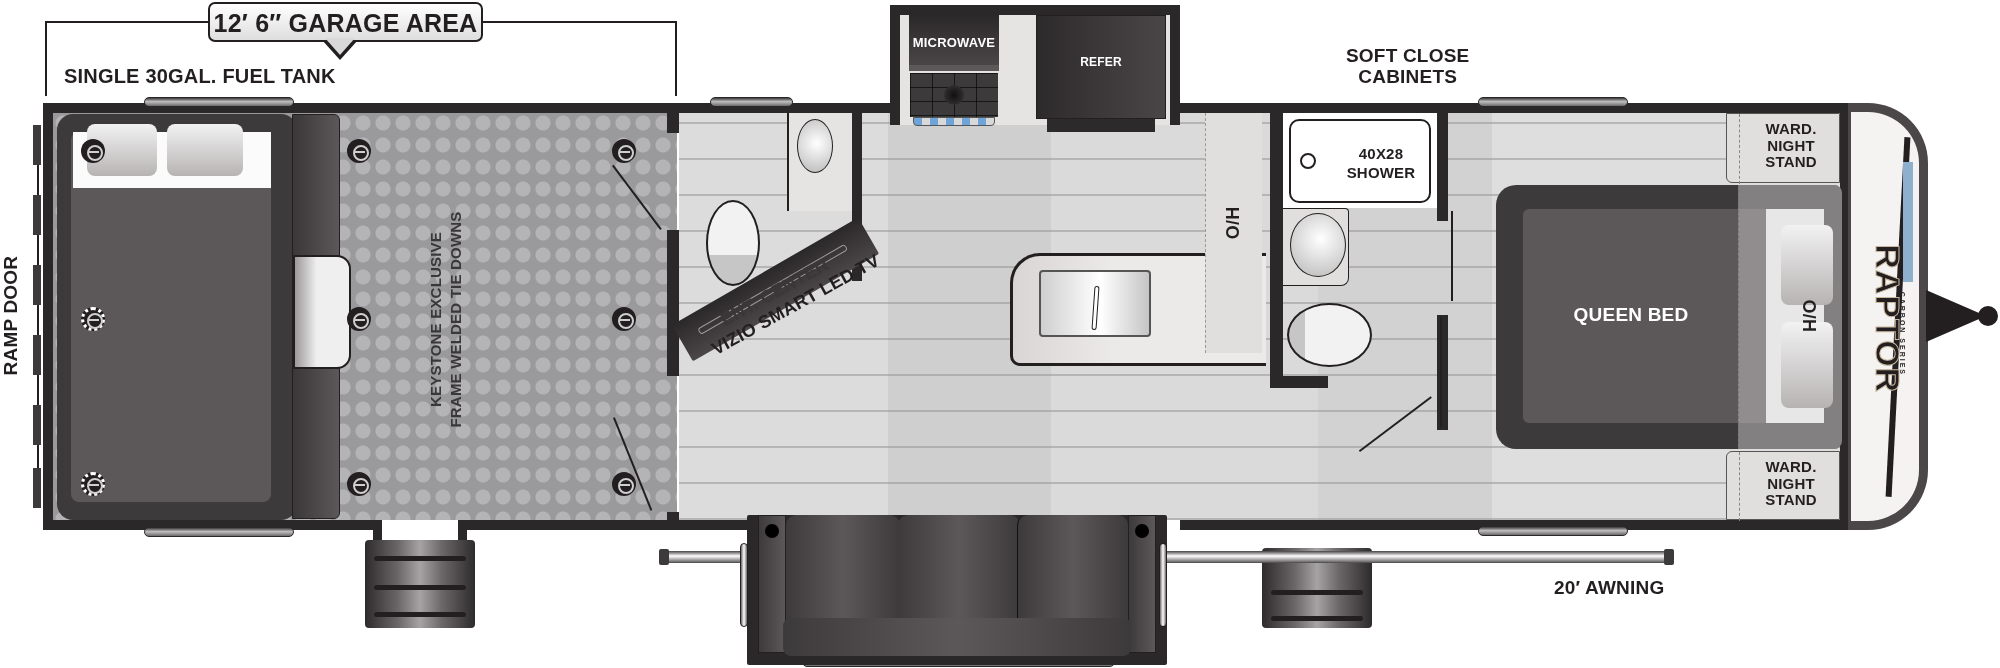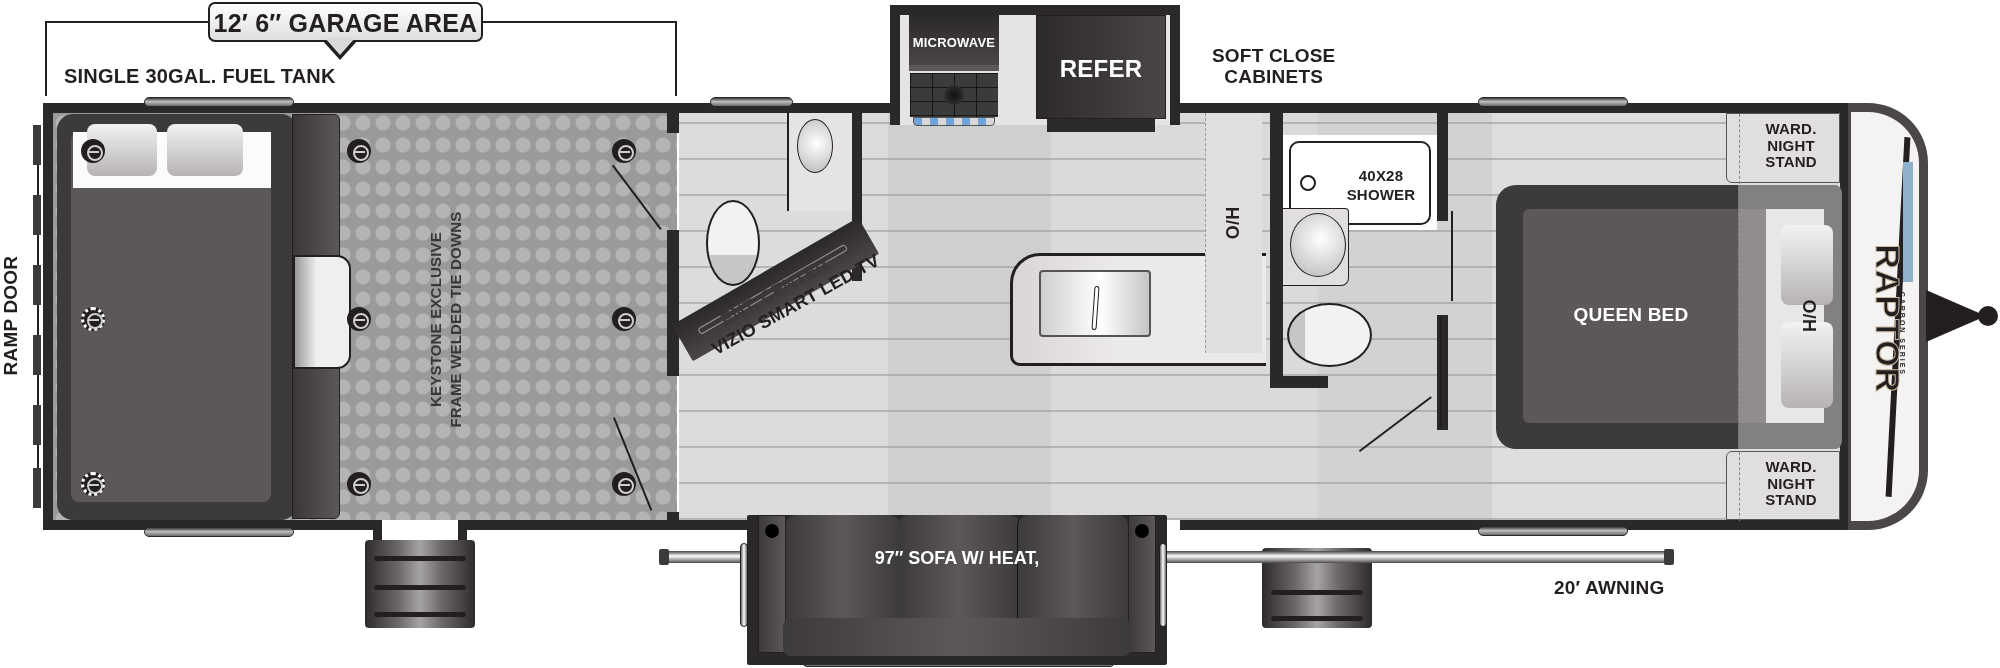--- a/index.html
+++ b/index.html
@@ -34,21 +34,21 @@
 
 <div class="abs" style="left:45px; top:21px; width:632px; height:75px; border-top:2px solid #231f20; border-left:2px solid #231f20; border-right:2px solid #231f20;"></div>
 <div class="abs" style="left:208px; top:2px; width:275px; height:40px; background:linear-gradient(#ffffff,#dedede); border:2px solid #231f20; border-radius:7px;">
   <div class="lbl lbl-dark" style="left:0; right:0; top:6px; font-size:25px;">12′ 6″ GARAGE AREA</div>
 </div>
 <div class="abs" style="left:322px; top:40px; width:0; height:0; border-left:18px solid transparent; border-right:18px solid transparent; border-top:20px solid #231f20;"></div>
 <div class="abs" style="left:325px; top:38px; width:0; height:0; border-left:15px solid transparent; border-right:15px solid transparent; border-top:17px solid #d9d9d9;"></div>
 
 <div class="lbl lbl-dark" style="left:64px; top:65px; font-size:20px;">SINGLE 30GAL. FUEL TANK</div>
 
-<div class="lbl lbl-dark" style="left:1212px; top:46px; font-size:19px;">
+<div class="lbl lbl-dark" style="left:1346px; top:46px; font-size:19px;">
   <div>SOFT CLOSE</div>
   <div>CABINETS</div>
 </div>
 
 <div class="lbl lbl-dark rot" style="left:-48px; top:306px; width:118px; font-size:19px;">RAMP DOOR</div>
 
 <div class="abs" style="left:37px; top:125px; width:8px; height:383px; border-left:2px solid #231f20; border-right:2px solid #231f20; background:#fff;">
   <div class="abs" style="left:-6px; top:0; width:8px; height:40px; background:#3d3a3c;"></div>
   <div class="abs" style="left:-6px; top:70px; width:8px; height:40px; background:#3d3a3c;"></div>
   <div class="abs" style="left:-6px; top:140px; width:8px; height:40px; background:#3d3a3c;"></div>
@@ -116,37 +116,37 @@
 <div class="wall" style="left:1170px; top:5px; width:10px; height:120px;"></div>
 <div class="abs" style="left:900px; top:15px; width:270px; height:110px; background:#e6e4e3;"></div>
 <div class="abs" style="left:909px; top:15px; width:90px; height:56px; background:linear-gradient(#2b282a,#4a4648); border-bottom:6px solid #5c5859;">
   <div class="lbl lbl-light" style="left:0; right:0; top:21px; font-size:13px;">MICROWAVE</div>
 </div>
 <div class="abs" style="left:910px; top:73px; width:88px; height:44px; background:#3d3a3c; background-image:linear-gradient(rgba(0,0,0,.6) 1px, transparent 1px), linear-gradient(90deg, rgba(0,0,0,.6) 1px, transparent 1px); background-size:22px 14px;">
   <div class="abs" style="left:34px; top:12px; width:20px; height:20px; border-radius:50%; background:radial-gradient(#111,#3d3a3c);"></div>
 </div>
 <div class="abs" style="left:913px; top:117px; width:82px; height:9px; background:#d9d9d9; border:1px solid #555; border-radius:0 0 4px 4px; background-image:repeating-linear-gradient(90deg, #6fa4d8 0 8px, transparent 8px 16px);"></div>
 <div class="abs" style="left:1036px; top:15px; width:130px; height:104px; background:linear-gradient(90deg,#2d2a2c,#4a4648); border:1px solid #231f20;">
-  <div class="lbl lbl-light" style="left:0; right:0; top:40px; font-size:24px;">REFER</div>
+  <div class="lbl lbl-light" style="left:0; right:0; top:40px; font-size:12px;">REFER</div>
 </div>
 <div class="abs" style="left:1047px; top:119px; width:108px; height:13px; background:#2d2a2c;"></div>
 
 <div class="abs" style="left:1010px; top:253px; width:256px; height:113px; background:linear-gradient(90deg,#d8d5d4,#eceae9 40%); border:3px solid #231f20; border-radius:30px 0 0 10px; border-right:none;"></div>
 <div class="abs" style="left:1039px; top:270px; width:112px; height:67px; background:linear-gradient(90deg,#d0cfcf,#ffffff 55%,#c6c5c5); border:2px solid #555; border-radius:4px;">
   <div class="abs" style="left:52px; top:14px; width:5px; height:44px; background:#fff; border:1px solid #231f20; border-radius:3px; transform:rotate(4deg);"></div>
 </div>
 <div class="abs" style="left:1205px; top:113px; width:57px; height:240px; background:#e1dfde; border-left:1px dashed #9a9899;">
   <div class="lbl lbl-dark rot" style="left:8px; top:100px; width:40px; font-size:18px;">O/H</div>
 </div>
 
 <div class="wall" style="left:1270px; top:113px; width:13px; height:275px; border-radius:0 0 0 12px;"></div>
 <div class="wall" style="left:1270px; top:376px; width:58px; height:12px;"></div>
 <div class="wall" style="left:1437px; top:113px; width:11px; height:108px;"></div>
 <div class="wall" style="left:1437px; top:315px; width:11px; height:115px;"></div>
-<div class="abs" style="left:1283px; top:113px; width:154px; height:95px; background:#fff;margin-top:22px;">
+<div class="abs" style="left:1283px; top:113px; width:154px; height:95px; background:#fff;">
   <div class="abs" style="left:6px; top:6px; width:142px; height:84px; border:2px solid #231f20; border-radius:10px;"></div>
   <div class="abs" style="left:17px; top:40px; width:16px; height:16px; border:2px solid #231f20; border-radius:50%;"></div>
   <div class="lbl lbl-dark" style="left:58px; top:32px; width:80px; font-size:15px; line-height:1.25;">
     <div>40X28</div>
     <div>SHOWER</div>
   </div>
 </div>
 <div class="abs" style="left:1283px; top:208px; width:66px; height:78px; background:#e1dfde; border:1px solid #231f20; border-left:none; border-radius:0 4px 8px 0;"></div>
 <div class="abs" style="left:1290px; top:213px; width:56px; height:64px; border-radius:50%; background:radial-gradient(circle at 55% 40%, #fff, #b5b5b5); border:1px solid #231f20;"></div>
 <div class="abs" style="left:1287px; top:303px; width:85px; height:64px; border-radius:50%; background:linear-gradient(90deg,#c6c6c6 20%, #f3f2f2 20%); border:2px solid #231f20;"></div>
@@ -220,16 +220,15 @@
   <div class="abs" style="left:6px; top:8px; width:14px; height:14px; border-radius:50%; background:#000;"></div>
 </div>
 <div class="abs" style="left:1128px; top:515px; width:28px; height:138px; background:linear-gradient(90deg,#3d3a3c,#5c5859); border:1px solid #231f20;">
   <div class="abs" style="left:6px; top:8px; width:14px; height:14px; border-radius:50%; background:#000;"></div>
 </div>
 <div class="abs" style="left:786px; top:515px; width:114px; height:105px; background:linear-gradient(90deg,#3d3a3c,#5c5859 50%,#3d3a3c); border-radius:10px 10px 0 0;"></div>
 <div class="abs" style="left:898px; top:515px; width:122px; height:105px; background:linear-gradient(90deg,#3d3a3c,#5c5859 50%,#3d3a3c); border-radius:10px 10px 0 0;"></div>
 <div class="abs" style="left:1017px; top:515px; width:111px; height:105px; background:linear-gradient(90deg,#3d3a3c,#5c5859 50%,#3d3a3c); border-radius:10px 10px 0 0; border-left:1px solid #111;"></div>
 <div class="abs" style="left:783px; top:618px; width:348px; height:38px; background:linear-gradient(90deg,#3d3a3c,#5c5859 50%,#3d3a3c); border-radius:8px;"></div>
 <div class="abs" style="left:786px; top:548px; width:342px; color:#fff; font-weight:bold; font-size:18px; text-align:center; line-height:1.2;">
-  <div>97″ SOFA W/ HEAT,</div>
 </div>
 <div class="abs" style="left:740px; top:543px; width:8px; height:84px; border-radius:4px; background:linear-gradient(90deg,#6b6769,#fff,#6b6769); border:1px solid #231f20;"></div>
 <div class="abs" style="left:1159px; top:543px; width:8px; height:84px; border-radius:4px; background:linear-gradient(90deg,#6b6769,#fff,#6b6769); border:1px solid #231f20;"></div>
 
 </body></html>

